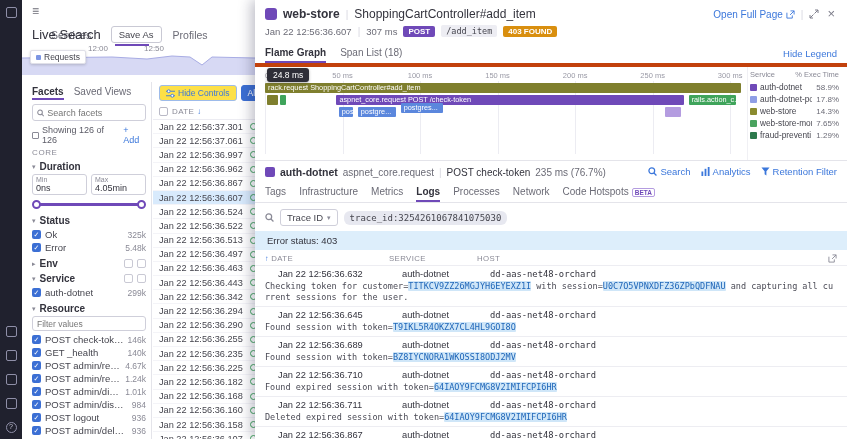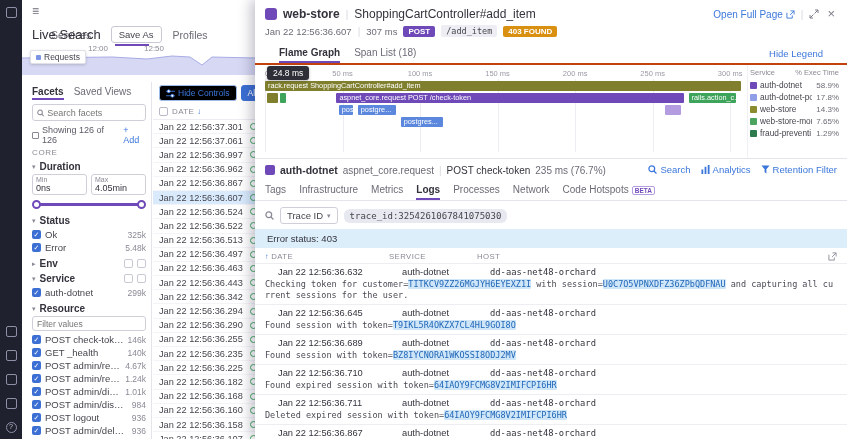--- a/index.html
+++ b/index.html
@@ -59,21 +59,21 @@
   .cb.off{background:#fff;border:1px solid #b9b9c6;}
   .flabel{white-space:nowrap;overflow:hidden;text-overflow:ellipsis;color:#45454e;}
   .fcount{margin-left:auto;color:#8a8a96;font-size:8.5px;flex:none;}
   .ffilter{border:1px solid #cfcfda;border-radius:3px;height:15px;margin:1px 0 2px;display:flex;align-items:center;padding:0 4px;}
   .ffilter input{border:none;outline:none;width:100%;font-size:8.5px;font-family:inherit;}
 
   
   .tracelist{position:absolute;left:131px;top:82px;right:-80px;bottom:0;background:#fff;overflow:hidden;}
   .tcontrols{display:flex;gap:4px;padding:3px 2px 4px 6px;}
   .chip{font-size:8.5px;border-radius:3px;padding:2px 6px;white-space:nowrap;display:flex;gap:3px;align-items:center;cursor:pointer;}
-  .chip.outline{color:#3b77db;border:1px solid #9dbbea;background:#000000;}
+  .chip.outline{color:#3b77db;border:1px solid #9dbbea;background:#fde047;}
   .chip.filled{color:#fff;background:#3b6fd4;border:1px solid #3b6fd4;}
   .thead{display:flex;align-items:center;gap:4px;font-size:8px;color:#8a8a96;letter-spacing:.4px;padding:2px 0 3px 6px;border-bottom:1px solid #ececf2;}
   .thdate{width:86px;}
   .sort{color:#3b77db;}
   .trow{display:flex;align-items:center;gap:3px;height:14.2px;padding-left:6px;font-size:9.2px;color:#45454e;border-bottom:1px solid #f4f4f8;white-space:nowrap;cursor:pointer;}
   .trow.sel{background:#d8eafc;}
   .tdate{width:88px;flex:none;}
   .tsvc-ic{width:7px;height:7px;border:1.5px solid #3fa45b;border-radius:50%;flex:none;}
 
   
@@ -84,21 +84,21 @@
   .foservice{font-size:12px;font-weight:700;color:#33333d;}
   .fores{font-size:12px;color:#33333d;white-space:nowrap;overflow:hidden;text-overflow:ellipsis;}
   .openfull{color:#3b77db;font-size:10px;display:flex;align-items:center;gap:3px;cursor:pointer;white-space:nowrap;}
   .iconbtn{cursor:pointer;display:flex;align-items:center;}
   .close{color:#7d7d8a;font-size:13px;line-height:10px;cursor:pointer;padding:0 2px;}
   .fometa{display:flex;align-items:center;gap:6px;padding:0 10px 6px;color:#6b6b76;font-size:9.5px;}
   .badge{border-radius:2px;padding:1px 5px;font-size:8px;font-weight:700;white-space:nowrap;}
   .badge.post{background:#6f49b8;color:#fff;}
   .badge.path{background:#ededf3;color:#45454e;font-weight:400;font-family:"DejaVu Sans Mono",monospace;font-size:8.5px;}
   .badge.status{background:#d98f0f;color:#fff;}
-  .fotabs{display:flex;align-items:center;gap:8px;padding:0 24px;border-bottom:2px solid #c2410c;}
+  .fotabs{display:flex;align-items:center;gap:8px;padding:0 10px;border-bottom:4px solid #c2410c;}
   .ftab2{font-size:10px;color:#6b6b76;padding:4px 0 5px;cursor:pointer;white-space:nowrap;}
   .ftab2.active{color:#33333d;font-weight:700;box-shadow:inset 0 -2px 0 #6f49b8;}
   .hidelegend{color:#3b77db;font-size:9.5px;cursor:pointer;}
 
   .flame{display:flex;height:94px;border-bottom:1px solid #e4e4ea;}
   .flamemain{flex:1;position:relative;margin:3px 6px 0 10px;}
   .axis{position:relative;height:11px;}
   .tick{position:absolute;top:1px;font-size:7.5px;color:#9a9aa6;white-space:nowrap;}
   .gridwrap{position:absolute;left:0;right:0;top:11px;bottom:6px;}
   .gline{position:absolute;top:0;bottom:0;width:1px;background:#ececf2;}
@@ -502,21 +502,21 @@
             <span class="gline" style="left: 97.7199%;"></span>
           </div>
         <div id="flameBars" class="barswrap">
             <span class="bar" style="left: 0%; width: 100%; top: 0px; background: rgb(127, 127, 46);">rack.request ShoppingCartController#add_item</span>
             <span class="bar" style="left: 0.5%; width: 2.2%; top: 12px; background: rgb(127, 127, 46);"></span>
             <span class="bar" style="left: 3.2%; width: 1.2%; top: 12px; background: rgb(63, 164, 91);"></span>
             <span class="bar" style="left: 15%; width: 73%; top: 12px; background: rgb(111, 73, 184);">aspnet_core.request POST /check-token</span>
             <span class="bar" style="left: 89%; width: 10%; top: 12px; background: rgb(63, 164, 91);">rails.action_c...</span>
             <span class="bar" style="left: 15.5%; width: 3%; top: 24px; background: rgb(91, 135, 221);">pos...</span>
             <span class="bar" style="left: 19.5%; width: 8%; top: 24px; background: rgb(91, 135, 221);">postgre...</span>
-            <span class="bar" style="left: 28.5%; width: 9%; top: 36px; background: rgb(91, 135, 221);">postgres...</span>
+            <span class="bar" style="left: 28.5%; width: 9%; top: 20px; background: rgb(91, 135, 221);">postgres...</span>
             <span class="bar" style="left: 84%; width: 3.5%; top: 24px; background: rgb(180, 156, 224);"></span>
           </div>
         <span class="flametip">24.8 ms</span>
       </div>
       <div class="flamelegend">
         <div class="lhead">
           <span>Service</span>
           <span class="lhv">% Exec Time</span>
         </div>
         <div id="legendItems">

